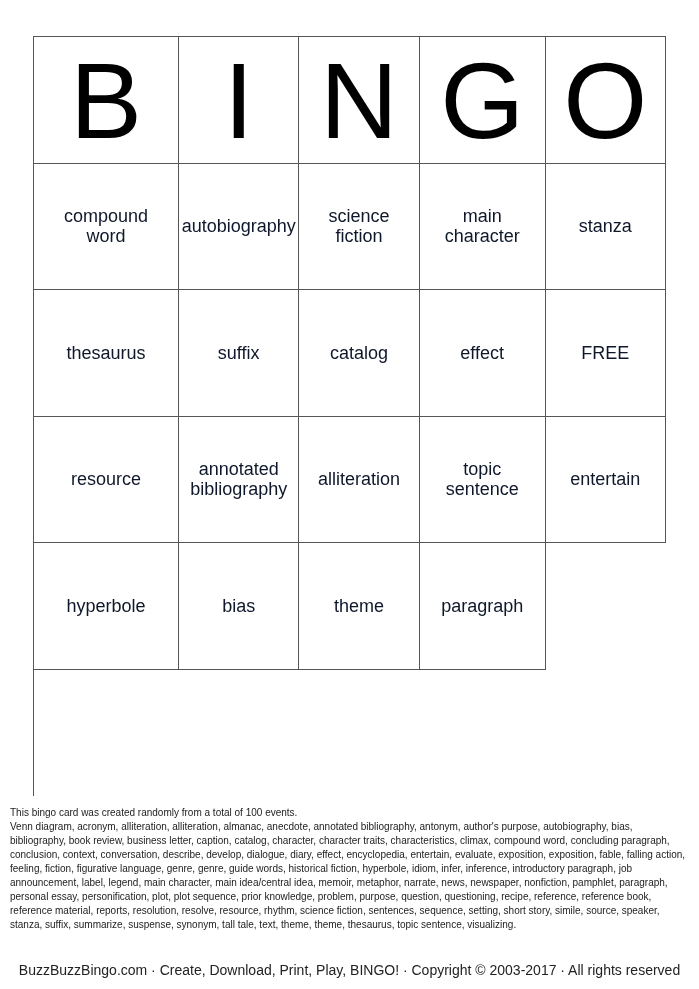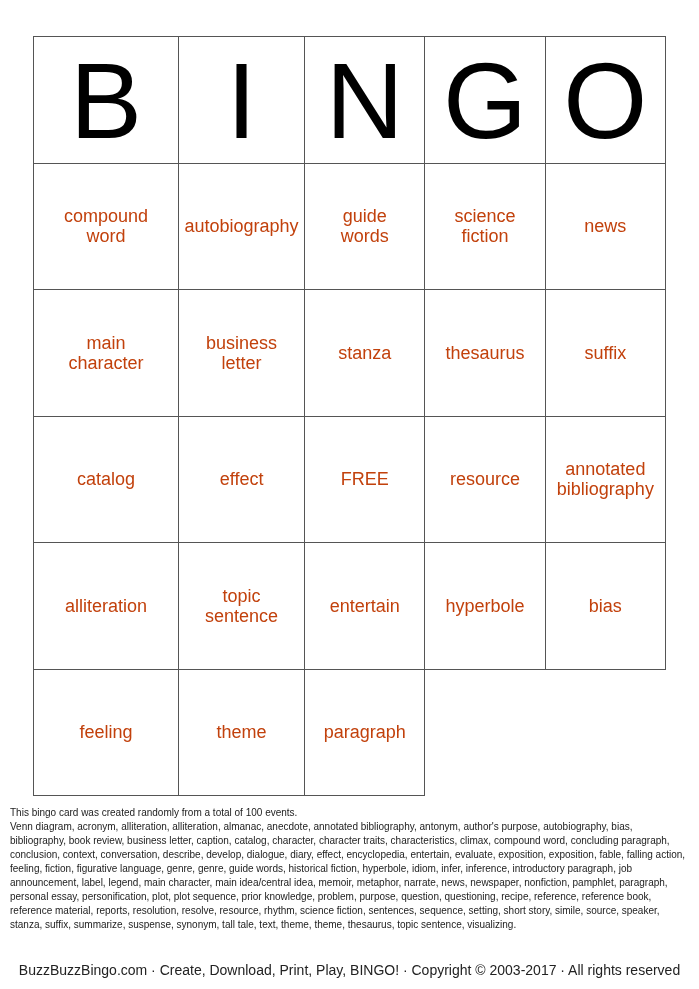--- a/index.html
+++ b/index.html
@@ -5,62 +5,58 @@
   html, body { margin: 0; padding: 0; background: #ffffff; }
   body { width: 699px; height: 989px; position: relative; overflow: hidden;
          font-family: "Liberation Sans", "DejaVu Sans", sans-serif; color: #000; }
   .card { position: absolute; left: 33px; top: 36px; width: 633px; height: 760px;
           display: grid; grid-template-columns: repeat(5, 1fr); grid-template-rows: repeat(6, 1fr);
           border-top: 1px solid #555; border-left: 1px solid #555; box-sizing: border-box; }
   .cell { border-right: 1px solid #555; border-bottom: 1px solid #555;
           display: flex; align-items: center; justify-content: center; text-align: center;
           box-sizing: border-box; padding: 2px; }
   .hdr { font-size: 108px; line-height: 1; padding-top: 4px; }
-  .sq { font-size: 18px; line-height: 20px; color: #c2410c; }
+  .sq { font-size: 18px; line-height: 20px; color: #0f172a; }
   .info { position: absolute; left: 10px; top: 806px; width: 680px;
           font-size: 10px; line-height: 14px; color: #222; }
   .info p { margin: 0; }
   .footer { position: absolute; left: 0; top: 962px; width: 699px; text-align: center;
             font-size: 14px; color: #222; }
 </style>
 </head>
 <body>
 
 <div class="card">
   <div class="cell hdr">B</div>
   <div class="cell hdr">I</div>
   <div class="cell hdr">N</div>
   <div class="cell hdr">G</div>
   <div class="cell hdr">O</div>
 
   <div class="cell sq" style="padding:0 30px">compound word</div>
   <div class="cell sq">autobiography</div>
-  <div class="cell sq" style="padding:0 34px">guide words</div>
   <div class="cell sq" style="padding:0 28px">science fiction</div>
-  <div class="cell sq">news</div>
 
   <div class="cell sq" style="padding:0 20px">main character</div>
-  <div class="cell sq" style="padding:0 24px">business letter</div>
   <div class="cell sq">stanza</div>
   <div class="cell sq">thesaurus</div>
   <div class="cell sq">suffix</div>
 
   <div class="cell sq">catalog</div>
   <div class="cell sq">effect</div>
   <div class="cell sq">FREE</div>
   <div class="cell sq">resource</div>
   <div class="cell sq">annotated bibliography</div>
 
   <div class="cell sq">alliteration</div>
   <div class="cell sq" style="padding:0 26px">topic sentence</div>
   <div class="cell sq">entertain</div>
 
   <div class="cell sq">hyperbole</div>
   <div class="cell sq">bias</div>
-  <div class="cell sq">feeling</div>
   <div class="cell sq">theme</div>
   <div class="cell sq">paragraph</div>
 </div>
 
 <div class="info">
   <p>This bingo card was created randomly from a total of 100 events.</p>
   <p>Venn diagram, acronym, alliteration, alliteration, almanac, anecdote, annotated bibliography, antonym, author's purpose, autobiography, bias, bibliography, book review, business letter, caption, catalog, character, character traits, characteristics, climax, compound word, concluding paragraph, conclusion, context, conversation, describe, develop, dialogue, diary, effect, encyclopedia, entertain, evaluate, exposition, exposition, fable, falling action, feeling, fiction, figurative language, genre, genre, guide words, historical fiction, hyperbole, idiom, infer, inference, introductory paragraph, job announcement, label, legend, main character, main idea/central idea, memoir, metaphor, narrate, news, newspaper, nonfiction, pamphlet, paragraph, personal essay, personification, plot, plot sequence, prior knowledge, problem, purpose, question, questioning, recipe, reference, reference book, reference material, reports, resolution, resolve, resource, rhythm, science fiction, sentences, sequence, setting, short story, simile, source, speaker, stanza, suffix, summarize, suspense, synonym, tall tale, text, theme, theme, thesaurus, topic sentence, visualizing.</p>
 </div>
 
 <div class="footer">BuzzBuzzBingo.com · Create, Download, Print, Play, BINGO! · Copyright © 2003-2017 · All rights reserved</div>

